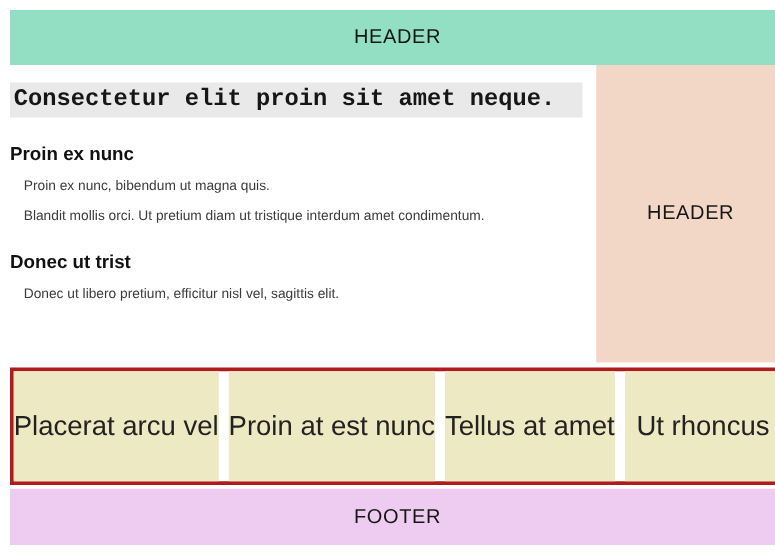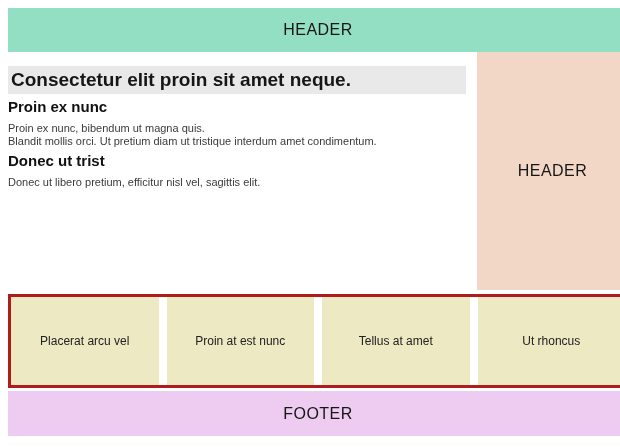--- a/index.html
+++ b/index.html
@@ -23,29 +23,30 @@
   .main-row { display: flex; gap: 11px; }
   .main-col { flex: 1 1 auto; min-width: 0; }
 
   .page-title {
     margin: 14px 0 0 0;
     background: var(--title-bg, #e9e9e9);
     font-size: 19px; font-weight: 700;
     padding: 3px 6px 4px 3px;
     line-height: 21px;
     color: #161616;
+    font-family: Liberation Mono, monospace;
   }
 
   .section h2 {
     font-size: 15px; font-weight: 700;
-    margin: 4px 0 7px 0;
+    margin: 21px 0 7px 0;
     color: #111;
   }
   .section p {
-    font-size: 11px; margin: 0;
+    font-size: 11px; margin: 11px;
     color: #3b3b3b;
     line-height: 13px;
   }
 
   .page-aside {
     flex: 0 0 151px;
     height: 238px;
     background: var(--aside-bg, #f2d7c6);
     display: flex; align-items: center; justify-content: center;
     font-size: 16px; letter-spacing: 0.5px; color: #161616;
@@ -56,21 +57,21 @@
     margin-top: 4px;
     border: 3px solid var(--box-row-border, #b01b1b);
     display: flex; gap: 8px;
     background: #ffffff;
   }
   .box {
     flex: 1 1 0;
     height: 88px;
     background: var(--box-bg, #ece9c3);
     display: flex; align-items: center; justify-content: center;
-    font-size: 12px; color: #222; white-space: nowrap;
+    font-size: 22px; color: #222; white-space: nowrap;
   }
 
   
   .page-footer {
     margin-top: 3px;
     height: 45px;
     background: var(--footer-bg, #eeccf1);
     display: flex; align-items: center; justify-content: center;
     font-size: 16px; letter-spacing: 0.5px; color: #161616;
   }

